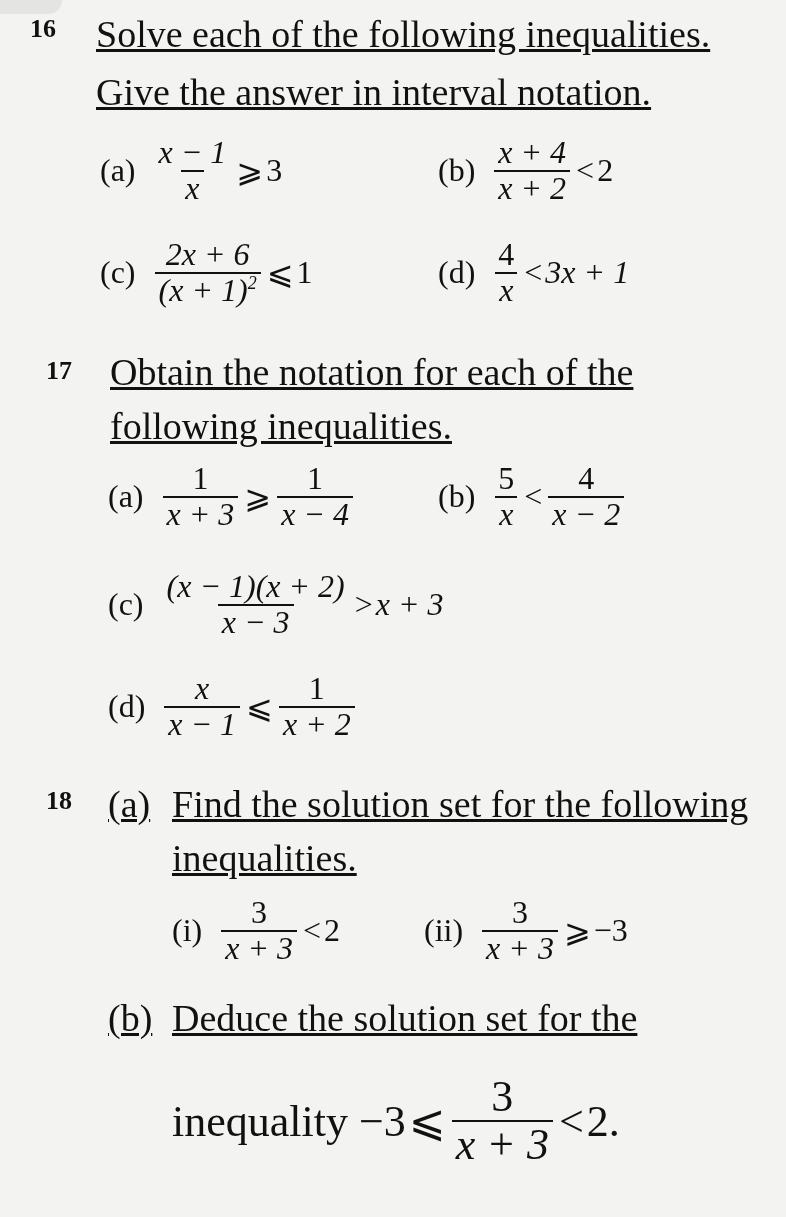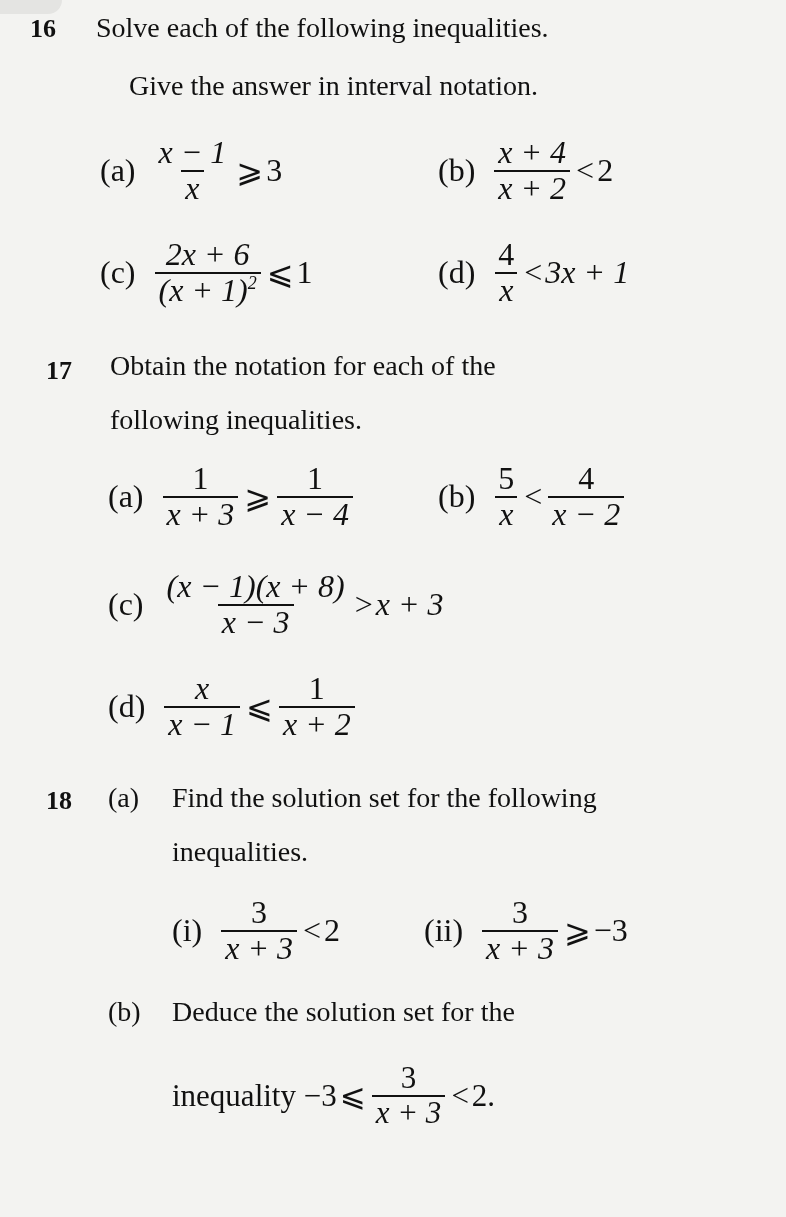--- a/index.html
+++ b/index.html
@@ -9,38 +9,38 @@
     font-family:"Liberation Serif", "DejaVu Serif", serif;
     color:#111;
     position:relative;
   }
   .tab-corner {
     position:absolute; left:0; top:0; width:62px; height:14px;
     background:#e4e4e2; border-bottom-right-radius:14px;
   }
   .abs { position:absolute; white-space:nowrap; }
   .qnum { font-weight:bold; font-size:26px; }
-  .heading { font-size:28px; }
+  .heading { font-size:38px;text-decoration:underline; }
   .label { font-size:32px; }
   .math { font-size:32px; display:inline-flex; align-items:center; }
   .frac { display:inline-flex; flex-direction:column; align-items:center; vertical-align:middle; margin:0 3px; }
   .frac .num { padding:0 4px; line-height:1.05; }
   .frac .den { padding:0 4px; line-height:1.05; border-top:2px solid #111; }
   .var { font-style:italic; }
   .op { margin:0 3px; }
   sup { font-size:18px; }
 </style>
 </head>
 <body>
 
 <div class="tab-corner"></div>
 
 <div class="abs qnum" style="left:30px;top:14px;">16</div>
 <div class="abs heading" style="left:96px;top:12px;">Solve each of the following inequalities.</div>
-<div class="abs heading" style="left:96px;top:70px;margin-left:33px;">Give the answer in interval notation.</div>
+<div class="abs heading" style="left:96px;top:70px;">Give the answer in interval notation.</div>
 
 <div class="abs" style="left:100px;top:136px;">
   <span class="math">
     <span class="label">(a)</span>&nbsp;&nbsp;
     <span class="frac">
         <span class="num var">x − 1</span>
         <span class="den var">x</span>
       </span>
     <span class="op">⩾</span><span>3</span>
   </span>
@@ -105,21 +105,21 @@
     <span class="frac">
         <span class="num">4</span>
         <span class="den var">x − 2</span>
       </span>
   </span>
 </div>
 <div class="abs" style="left:108px;top:570px;">
   <span class="math">
     <span class="label">(c)</span>&nbsp;&nbsp;
     <span class="frac">
-        <span class="num var">(x − 1)(x + 8)</span>
+        <span class="num var">(x − 1)(x + 2)</span>
         <span class="den var">x − 3</span>
       </span>
     <span class="op">&gt;</span><span class="var">x + 3</span>
   </span>
 </div>
 <div class="abs" style="left:108px;top:672px;">
   <span class="math">
     <span class="label">(d)</span>&nbsp;&nbsp;
     <span class="frac">
         <span class="num var">x</span>
@@ -155,21 +155,21 @@
         <span class="num">3</span>
         <span class="den var">x + 3</span>
       </span>
     <span class="op">⩾</span><span>−3</span>
   </span>
 </div>
 
 <div class="abs heading" style="left:108px;top:996px;">(b)</div>
 <div class="abs heading" style="left:172px;top:996px;">Deduce the solution set for the</div>
 <div class="abs" style="left:172px;top:1062px;">
-  <span class="math" style="font-size:31px;">
+  <span class="math" style="font-size:44px;margin-top:12px;">
     <span>inequality −3</span>
     <span class="op">⩽</span>
     <span class="frac">
         <span class="num">3</span>
         <span class="den var">x + 3</span>
       </span>
     <span class="op">&lt;</span>
       <span>2.</span>
   </span>
 </div>

